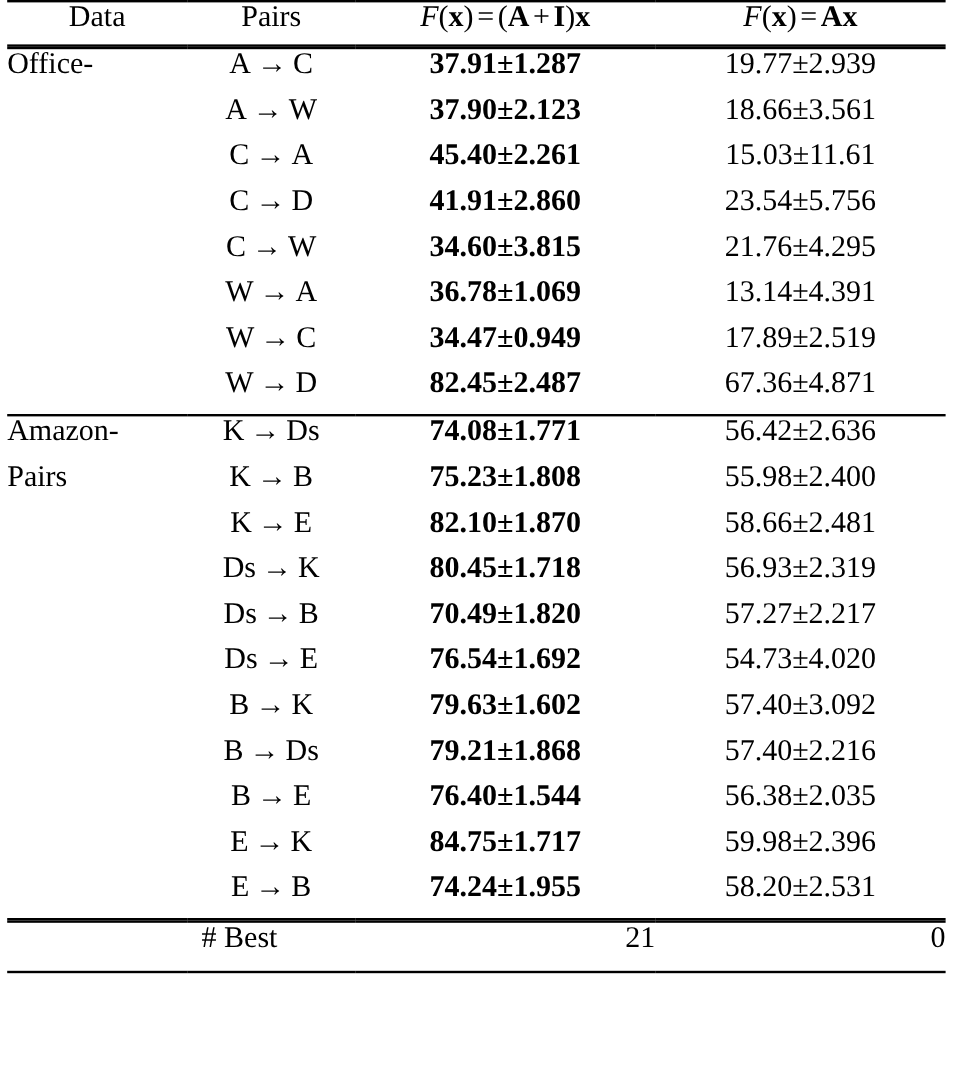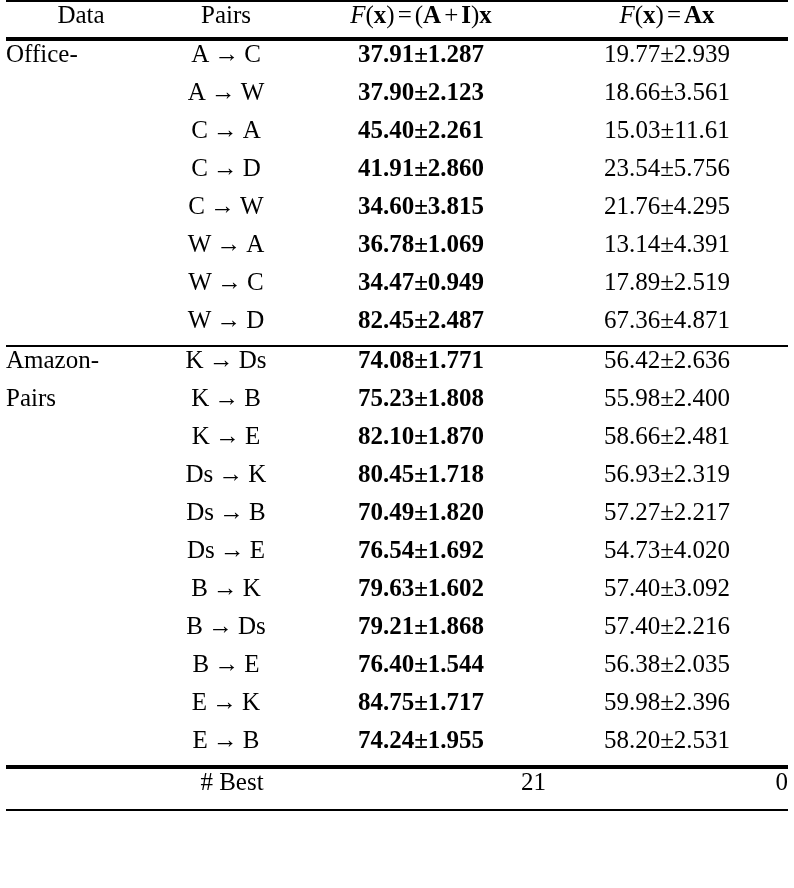--- a/index.html
+++ b/index.html
@@ -83,21 +83,21 @@
     text-align: center;
   }
   .cell-val.best { font-weight: bold; }
 
   
   .frow td {
     height: 40px;
     white-space: nowrap;
     text-align: right;
   }
-  .frow .cell-pairs-left { text-align: center; padding-left: 12px; }
+  .frow .cell-pairs-left { text-align: left; padding-left: 12px; }
 
   
   .mi { font-style: italic; }            
   .mb { font-weight: bold; font-style: normal; }  
   .mop { padding: 0 3px; }
   .arrow { padding: 0 5px; }
 </style>
 </head>
 <body>
 

